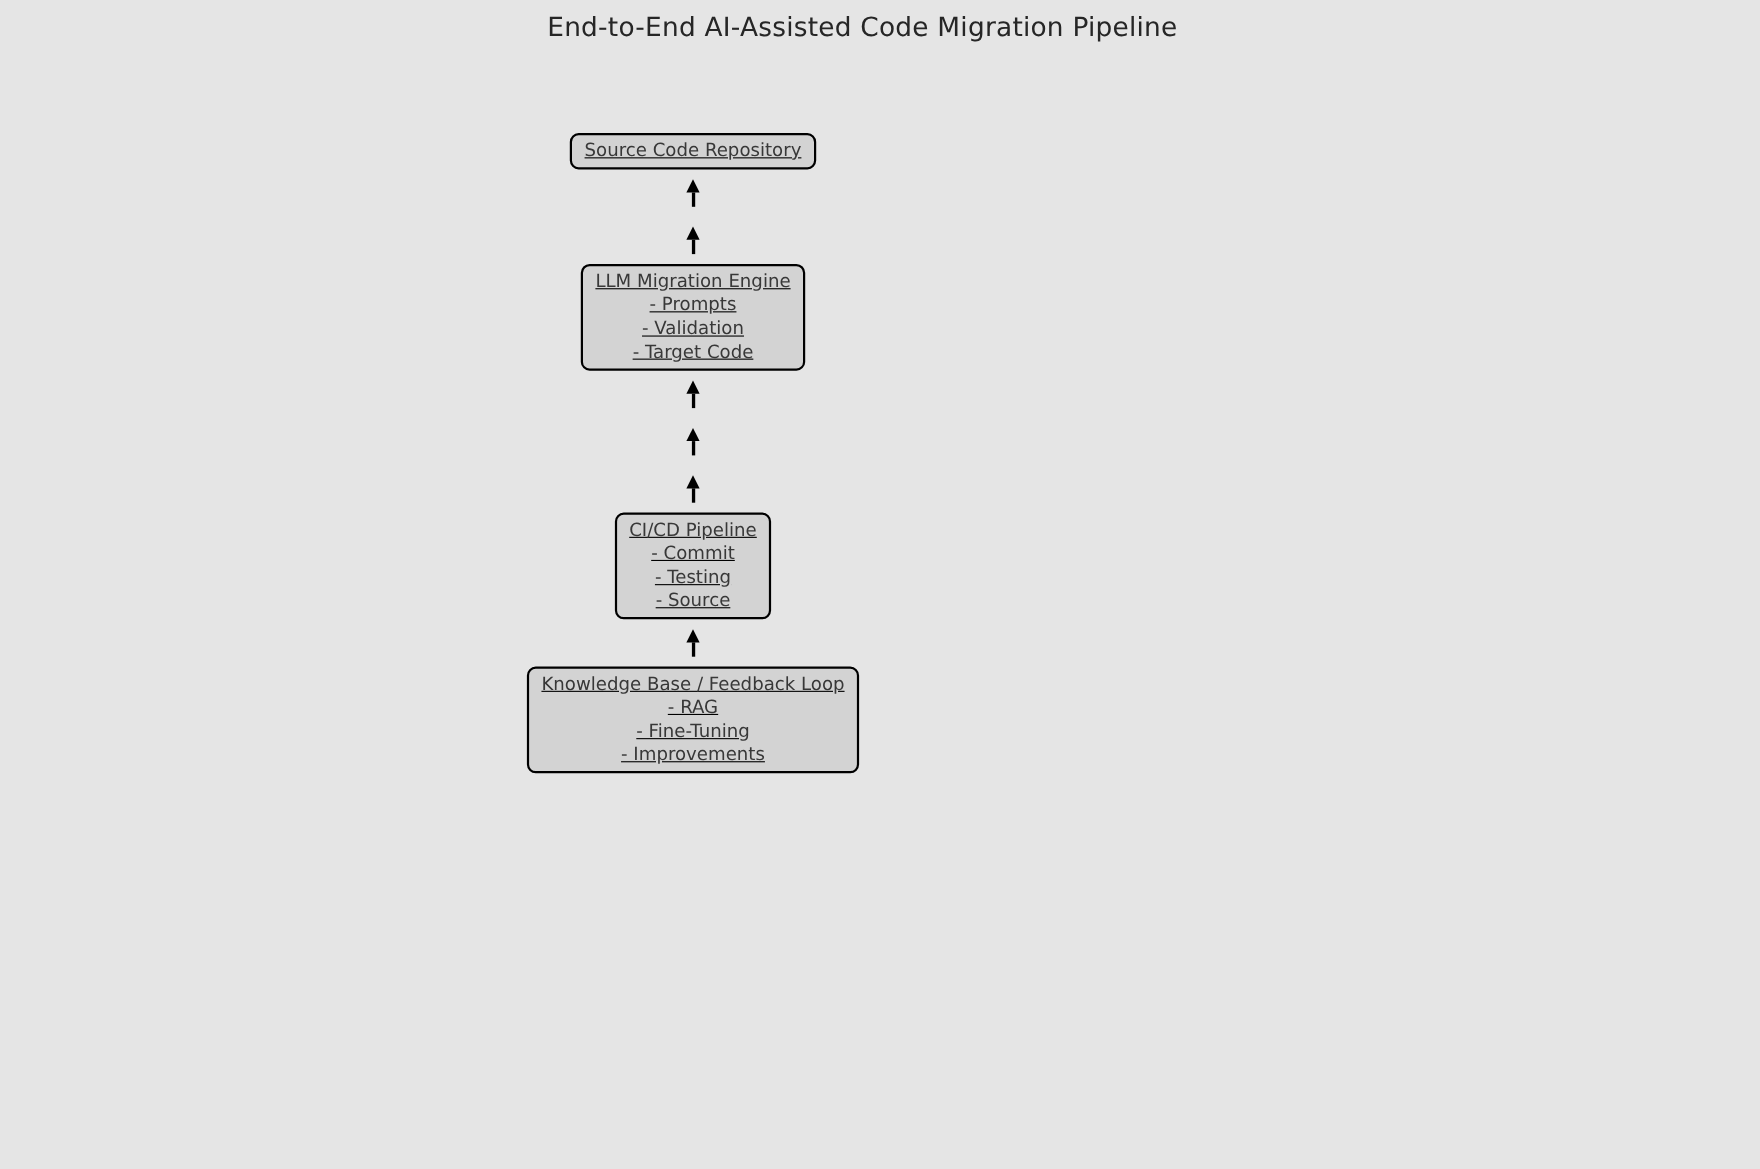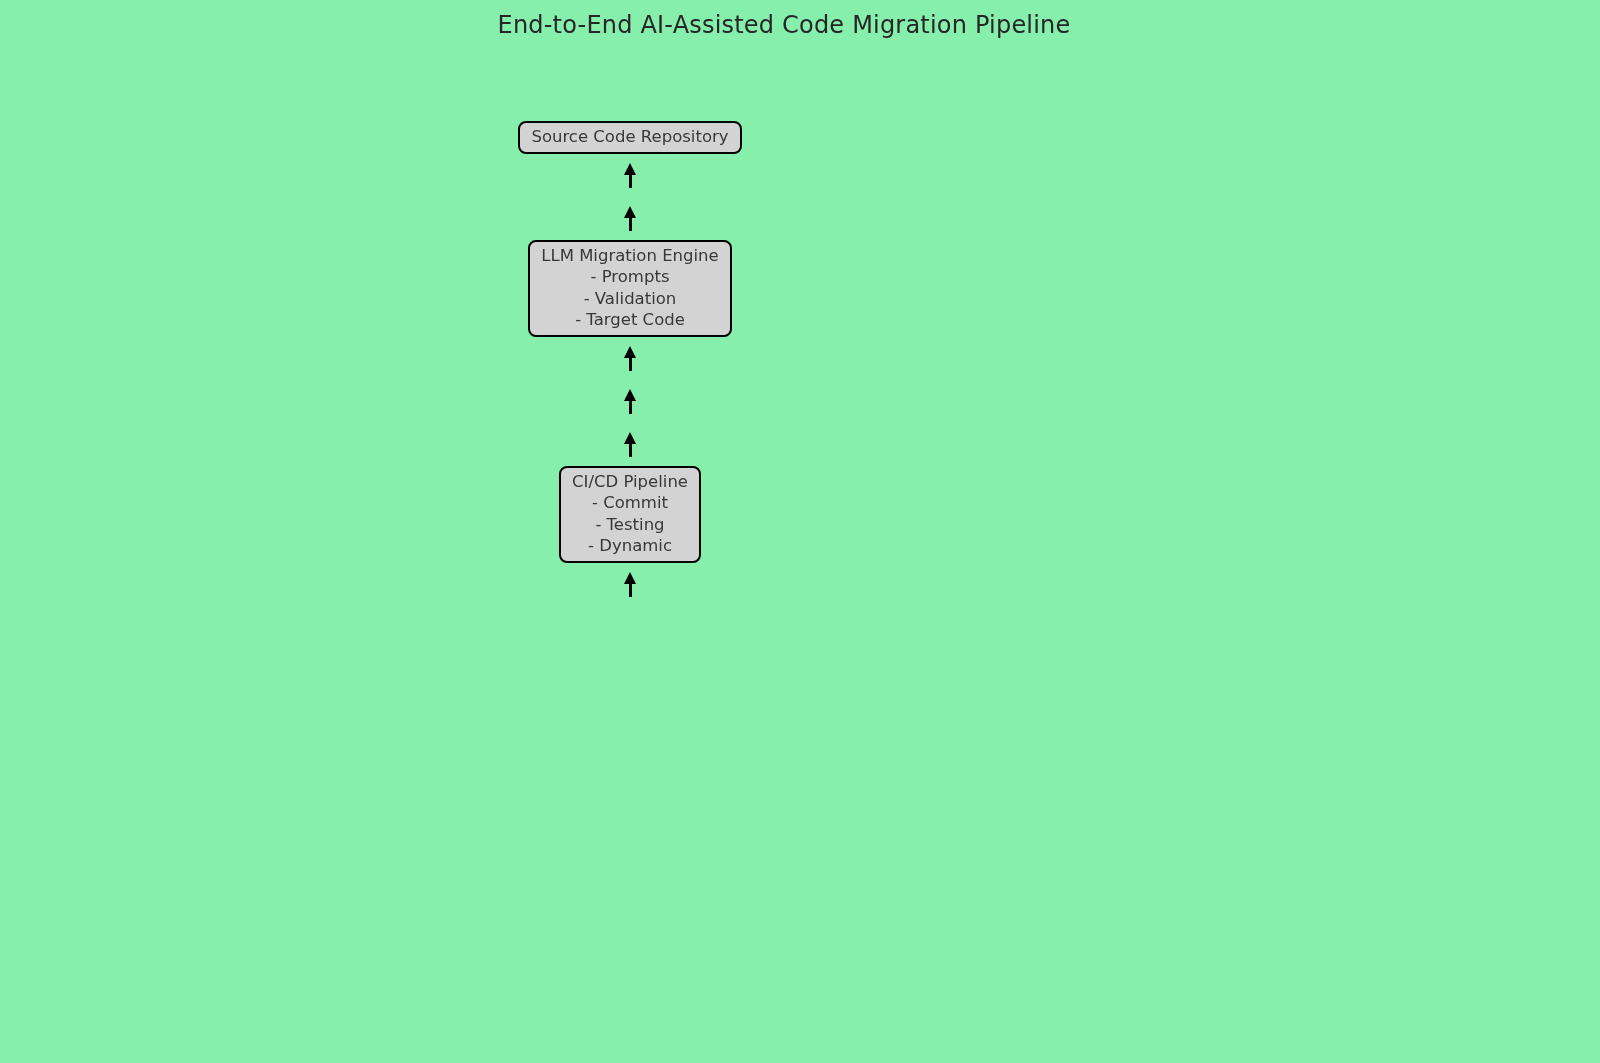--- a/index.html
+++ b/index.html
@@ -5,41 +5,42 @@
   html, body {
     margin: 0;
     padding: 0;
     background: #ffffff;
     font-family: "DejaVu Sans", "Liberation Sans", sans-serif;
   }
   .canvas {
     position: relative;
     width: 1600px;
     height: 1063px;
-    background: #86efac;
+    background: #e5e5e5;
     overflow: hidden;
   }
   .diagram-title {
     position: absolute;
     top: 11px;
     left: 0;
     width: 1568px;
     text-align: center;
     font-size: 24px;
     color: #262626;
     letter-spacing: 0.2px;
   }
   .flow-column {
     position: absolute;
     top: 121px;
     left: 0;
     width: 1260px;           
     display: flex;
     flex-direction: column;
     align-items: center;
+    text-decoration: underline;
   }
   .node {
     background: #d3d3d3;
     border: 2px solid #000000;
     border-radius: 8px;
     padding: 3px 11px 4px 11px;
     text-align: center;
     color: #383838;
     font-size: 16.5px;
     line-height: 21.5px;
@@ -110,23 +111,29 @@
 
     <div class="arrow">
       <div class="arrow-head"></div>
       <div class="arrow-line"></div>
     </div>
 
     <div class="node">
       <div>CI/CD Pipeline</div>
       <div>- Commit</div>
       <div>- Testing</div>
-      <div>- Dynamic</div>
+      <div>- Source</div>
     </div>
 
     <div class="arrow">
       <div class="arrow-head"></div>
       <div class="arrow-line"></div>
     </div>
 
+    <div class="node">
+      <div>Knowledge Base / Feedback Loop</div>
+      <div>- RAG</div>
+      <div>- Fine-Tuning</div>
+      <div>- Improvements</div>
+    </div>
 
   </div>
 </div>
 
 </body></html>

